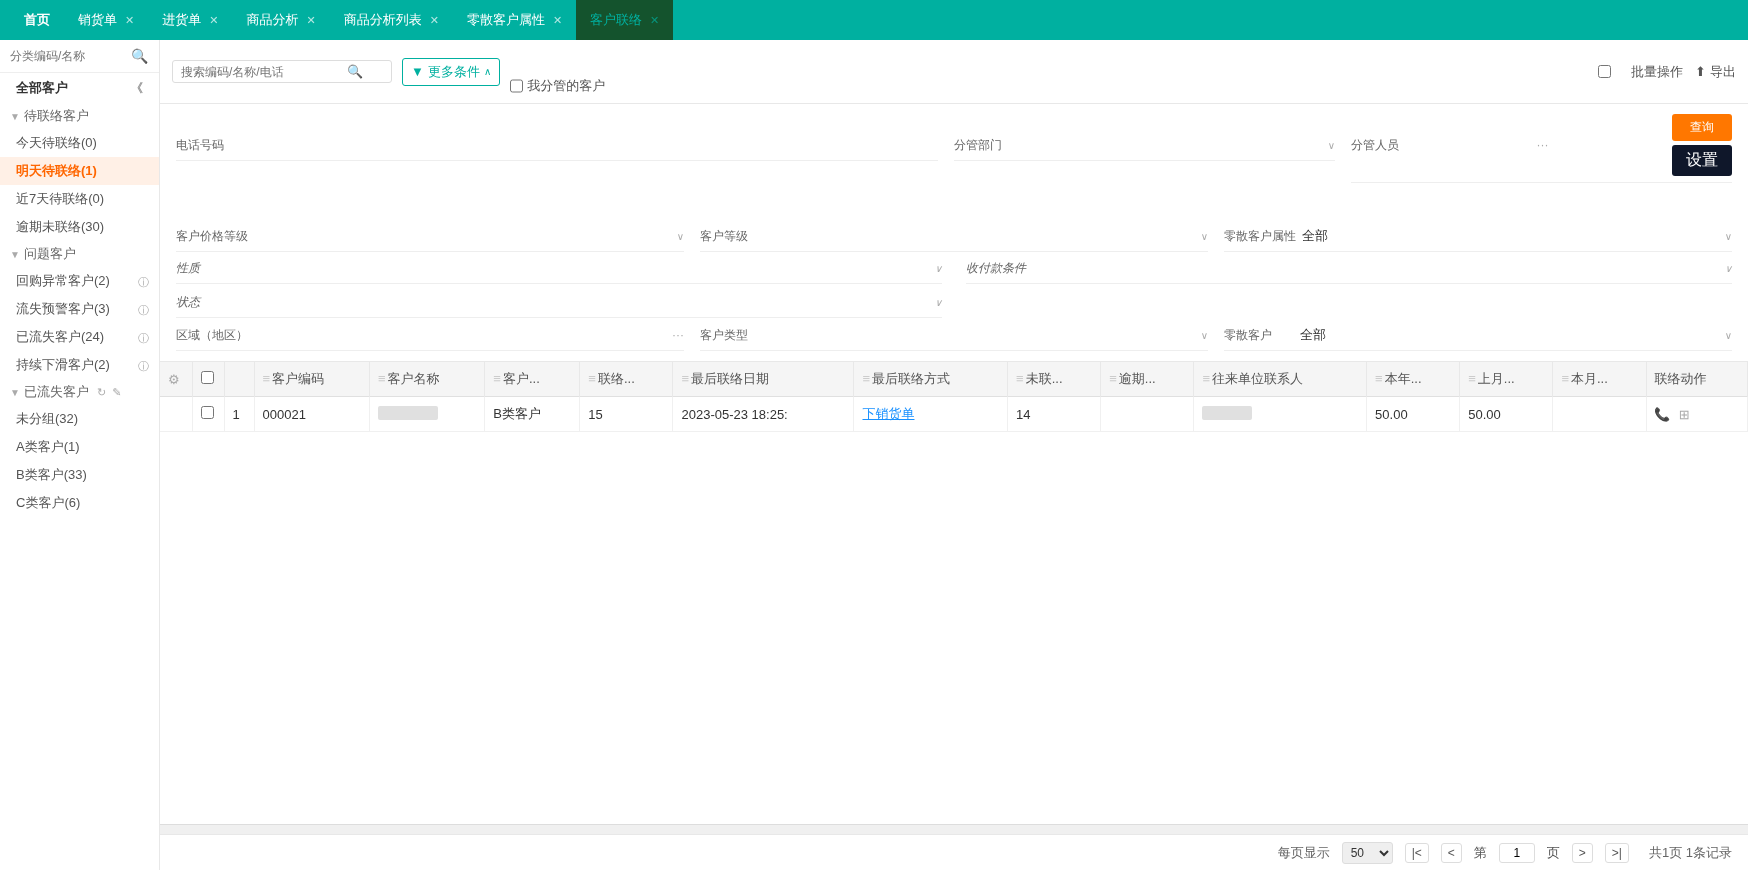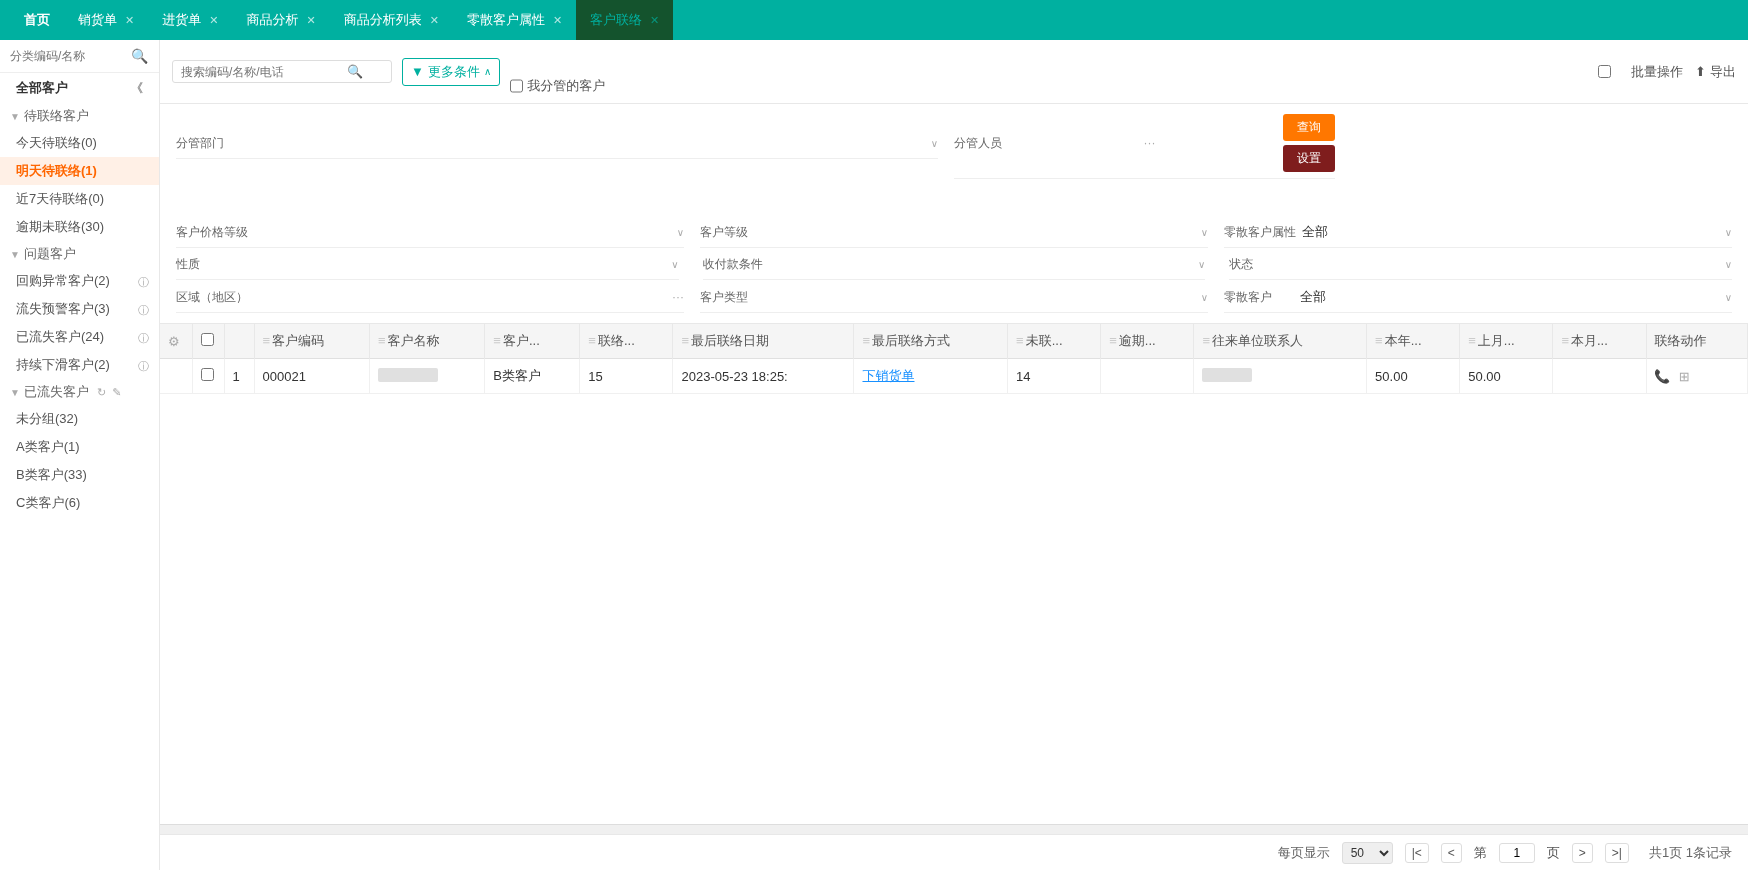--- a/index.html
+++ b/index.html
@@ -231,27 +231,27 @@
     .btn-query {
       background: #ff7700;
       color: #fff;
       border: none;
       border-radius: 3px;
       padding: 5px 14px;
       cursor: pointer;
       font-size: 12px;
     }
     .btn-settings {
-      background: #7f1d1d;
+      background: #0f172a;
       color: #fff;
       border: none;
       border-radius: 3px;
       padding: 5px 14px;
       cursor: pointer;
-      font-size: 12px;
+      font-size: 16px;
     }
 
     
     .table-area {
       flex: 1;
       overflow: auto;
       background: #fff;
       margin: 0;
     }
     table {
@@ -463,20 +463,24 @@
           <span>⬆</span>
           <span>导出</span>
         </div>
       </div>
     </div>
 
     <div style="background:#fff;border-bottom:1px solid #e8e8e8;padding:10px 16px;">
 
       <div style="display:grid;grid-template-columns:2fr 1fr 1fr;gap:10px 16px;margin-bottom:8px;align-items:center;">
         <div class="filter-row">
+          <span class="filter-label">电话号码</span>
+          <input class="filter-input" type="text" style="">
+        </div>
+        <div class="filter-row">
           <span class="filter-label">分管部门</span>
           <div class="filter-select">
             <span></span>
             <span class="filter-arrow">∨</span>
           </div>
         </div>
         <div class="filter-row" style="display:flex;align-items:center;justify-content:space-between;">
           <span class="filter-label">分管人员</span>
           <span class="filter-dots">···</span>
           <div style="display:flex;flex-direction:column;gap:4px;margin-left:8px;">
@@ -503,21 +507,21 @@
         </div>
         <div class="filter-row">
           <span class="filter-label">零散客户属性</span>
           <div class="filter-select">
             <span>全部</span>
             <span class="filter-arrow">∨</span>
           </div>
         </div>
       </div>
 
-      <div style="display:grid;grid-template-columns:1fr 1fr 1fr;gap:10px 24px;margin-bottom:8px;align-items:center;">
+      <div style="display:grid;grid-template-columns:1fr 1fr;gap:10px 24px;margin-bottom:8px;align-items:center;font-style:italic;">
         <div class="filter-row">
           <span class="filter-label">性质</span>
           <div class="filter-select">
             <span></span>
             <span class="filter-arrow">∨</span>
           </div>
         </div>
         <div class="filter-row">
           <span class="filter-label">收付款条件</span>
           <div class="filter-select">

